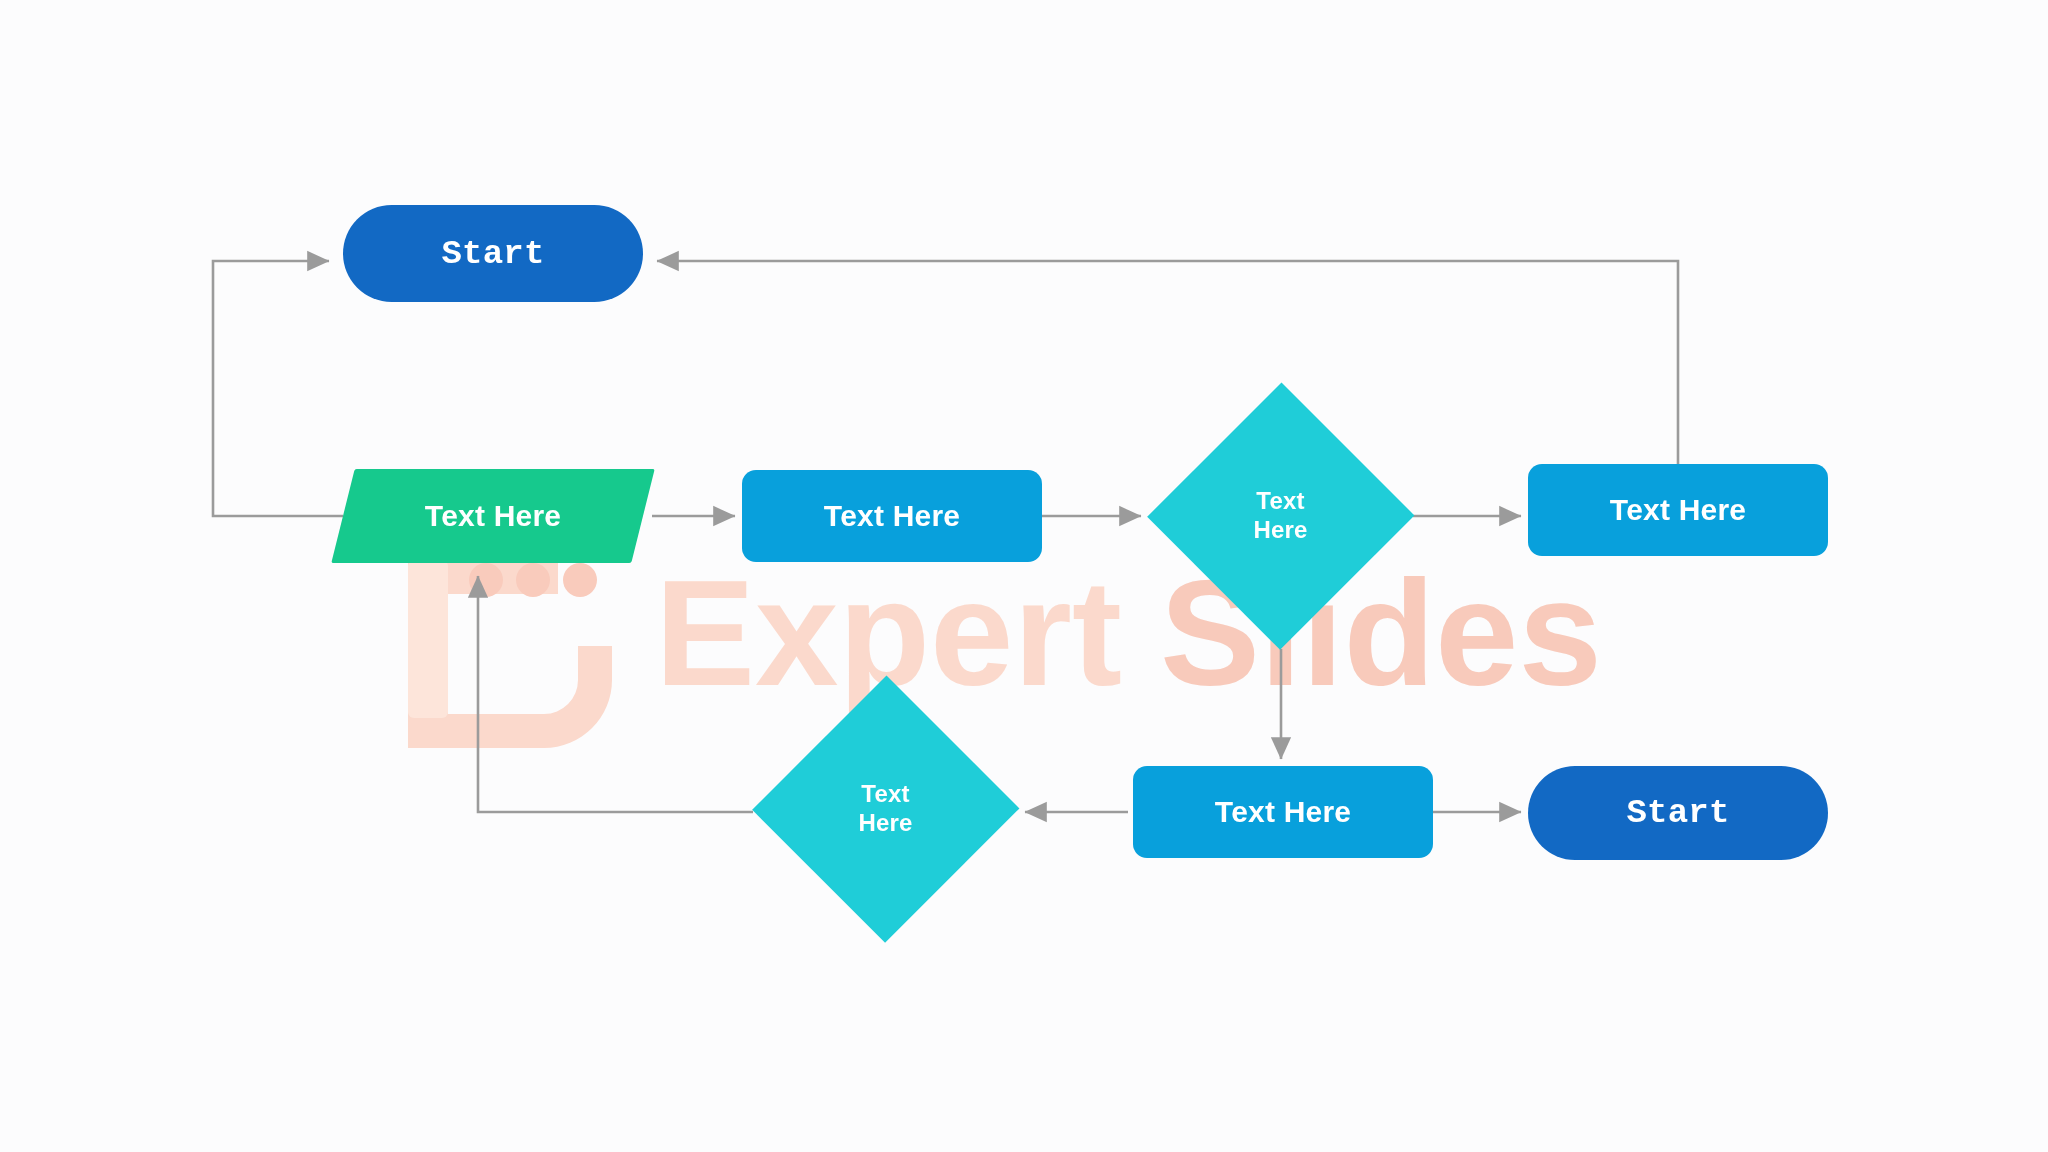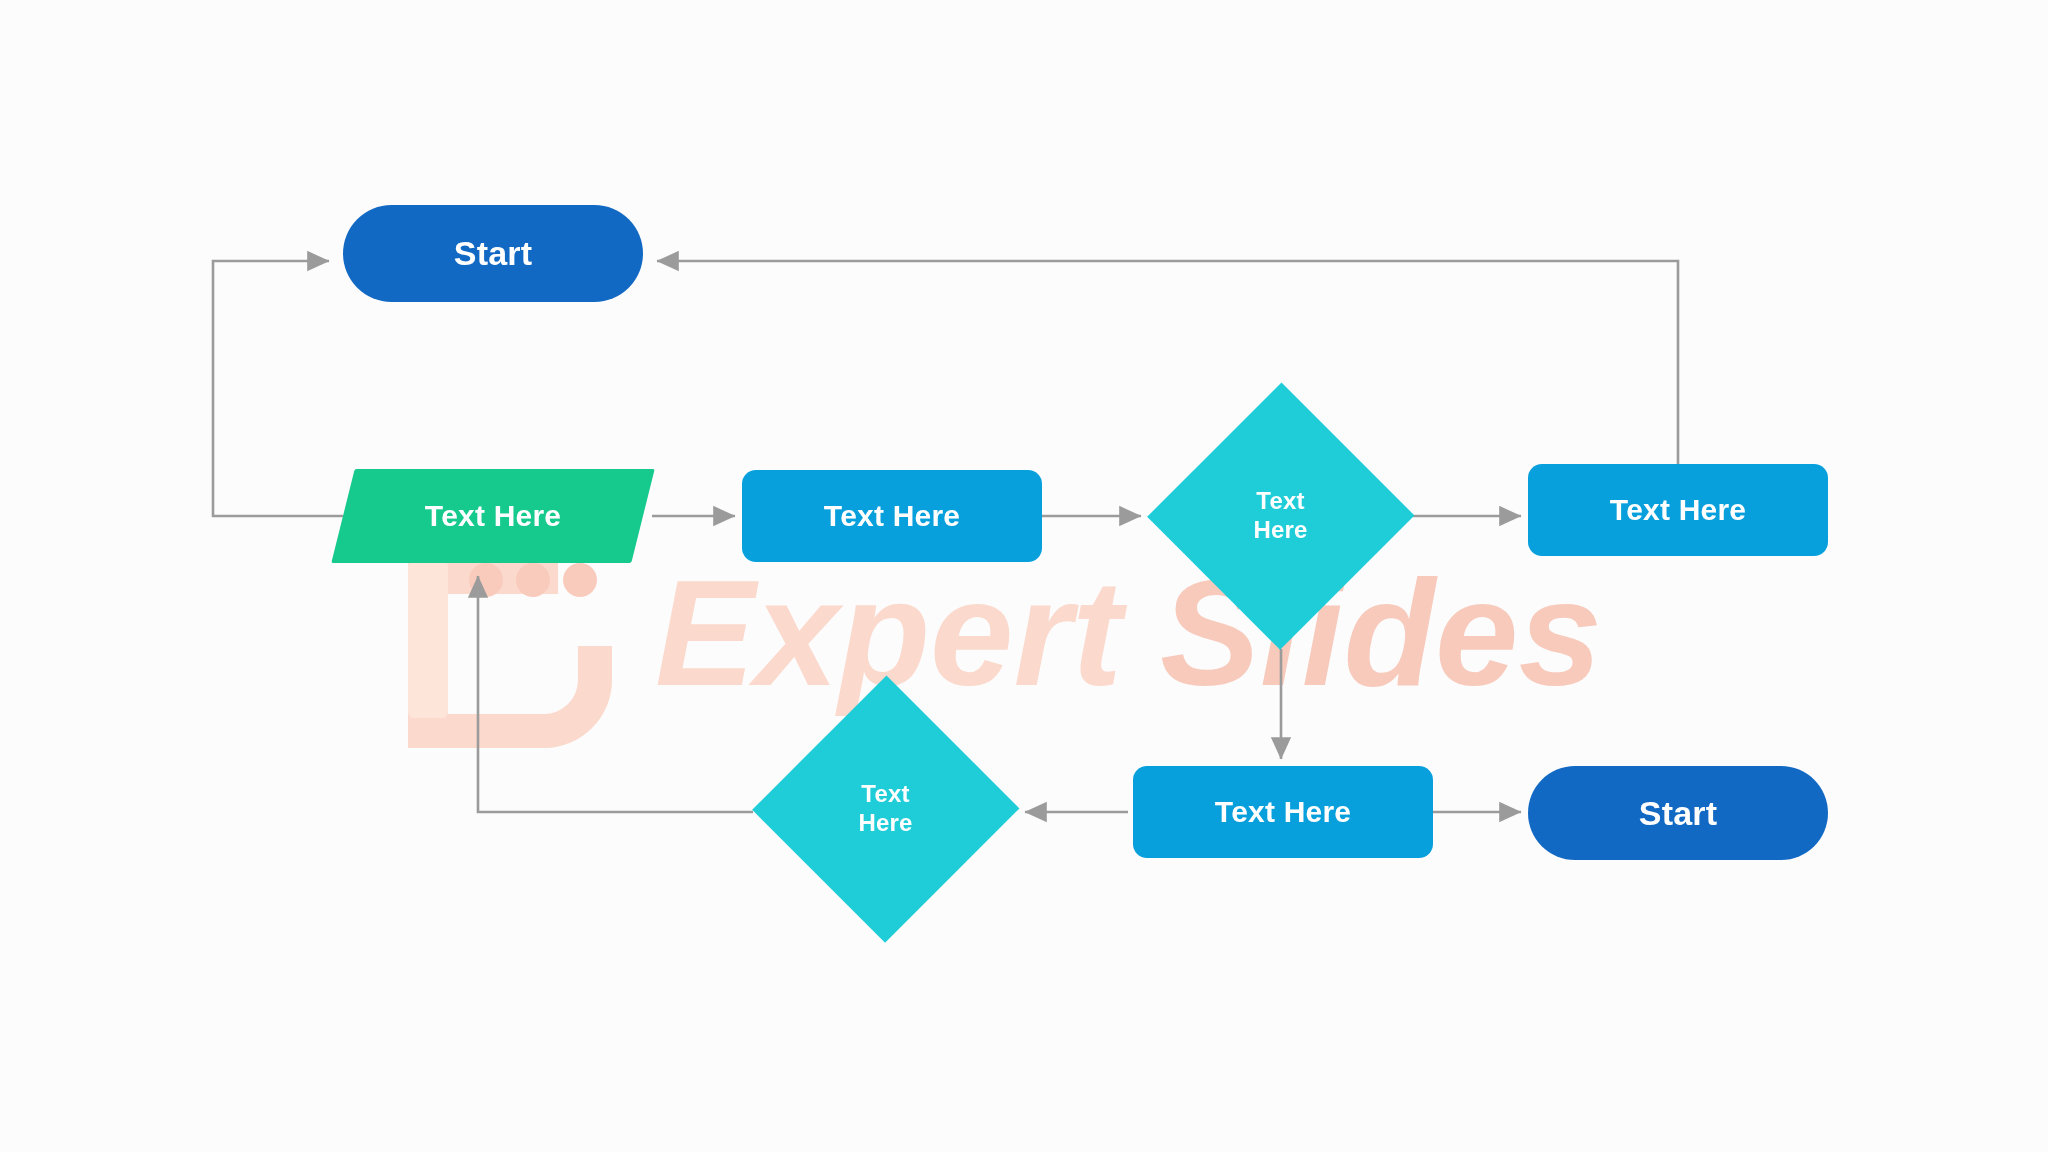--- a/index.html
+++ b/index.html
@@ -19,21 +19,20 @@
 
   
   #watermark {
     position: absolute;
     left: 400px;
     top: 520px;
     width: 1270px;
     height: 240px;
     pointer-events: none;
     z-index: 1;
-    font-style: italic;
   }
   #watermark svg { display: block; width: 100%; height: 100%; }
 
   
   #connectors {
     position: absolute;
     left: 0; top: 0;
     width: 2048px;
     height: 1152px;
     z-index: 2;
@@ -59,20 +58,21 @@
     font-weight: bold;
     letter-spacing: 0.2px;
     box-sizing: border-box;
     user-select: none;
   }
 
   
   .pill {
     border-radius: 999px;
     font-size: 34px;
+    font-family: Liberation Mono, monospace;
   }
 
   
   .rect {
     border-radius: 14px;
     font-size: 30px;
   }
 
   
   .parallelogram {

